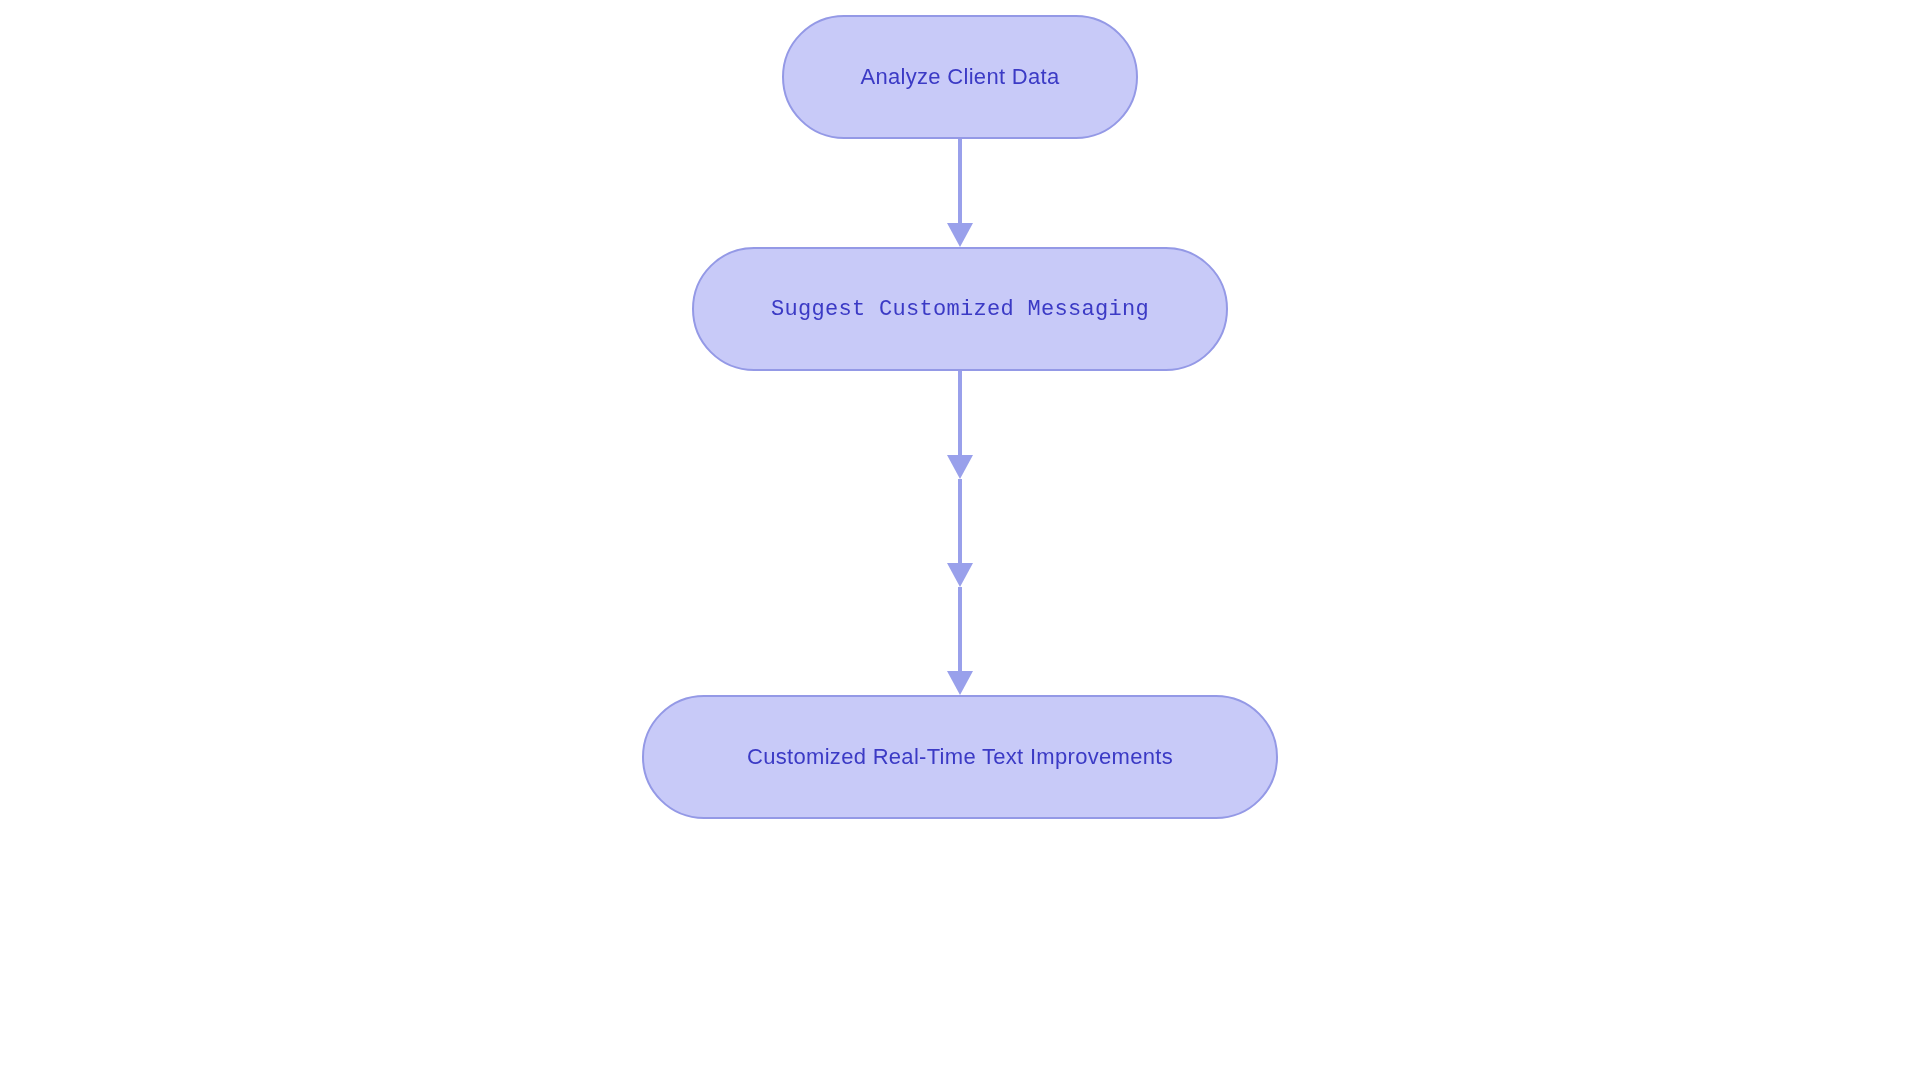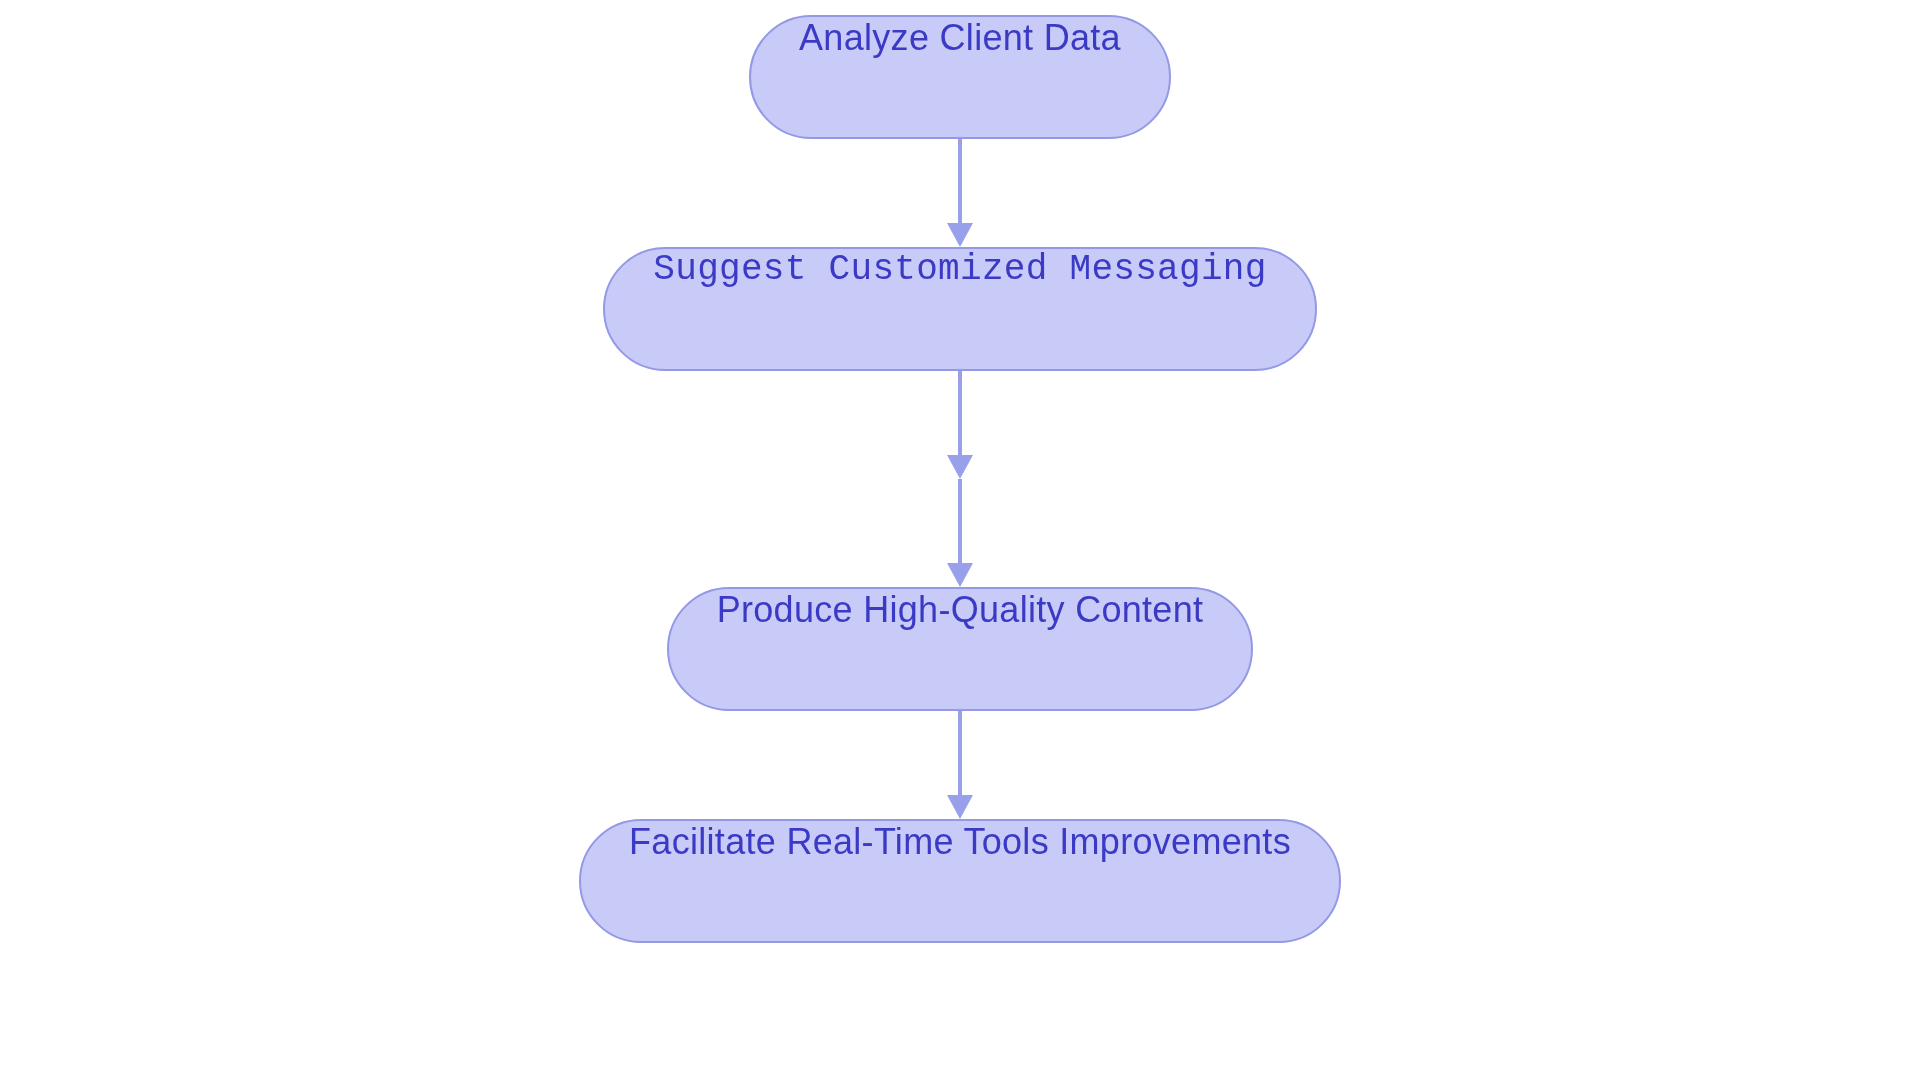--- a/index.html
+++ b/index.html
@@ -24,25 +24,25 @@
     flex-direction: column;
     align-items: center;
     padding-top: 15px;
   }
   .flow-node {
     height: 124px;
     border-radius: 62px;
     background: var(--node-fill);
     border: 2px solid var(--node-border);
     color: var(--node-text);
-    font-size: 36px;
+    font-size: 22px;
     font-weight: 400;
     letter-spacing: 0.3px;
     display: flex;
-    align-items: flex-start;
+    align-items: center;
     justify-content: center;
     padding: 0 48px;
     white-space: nowrap;
     flex: 0 0 auto;
   }
   
   .flow-node.n1 { min-width: 356px; }
   .flow-node.n2 { min-width: 536px; font-family: Liberation Mono, monospace; }
   .flow-node.n3 { min-width: 490px; }
   .flow-node.n4 { min-width: 512px; }
@@ -89,26 +89,23 @@
     <div class="arrow-shaft"></div>
     <div class="arrow-head"></div>
   </div>
 
 
   <div class="connector">
     <div class="arrow-shaft"></div>
     <div class="arrow-head"></div>
   </div>
 
-  <div class="flow-node n4">
-    <span>Produce High-Quality Content</span>
-  </div>
 
   <div class="connector">
     <div class="arrow-shaft"></div>
     <div class="arrow-head"></div>
   </div>
 
   <div class="flow-node n5">
-    <span>Facilitate Real-Time Tools Improvements</span>
+    <span>Customized Real-Time Text Improvements</span>
   </div>
 
 </div>
 
 </body></html>

